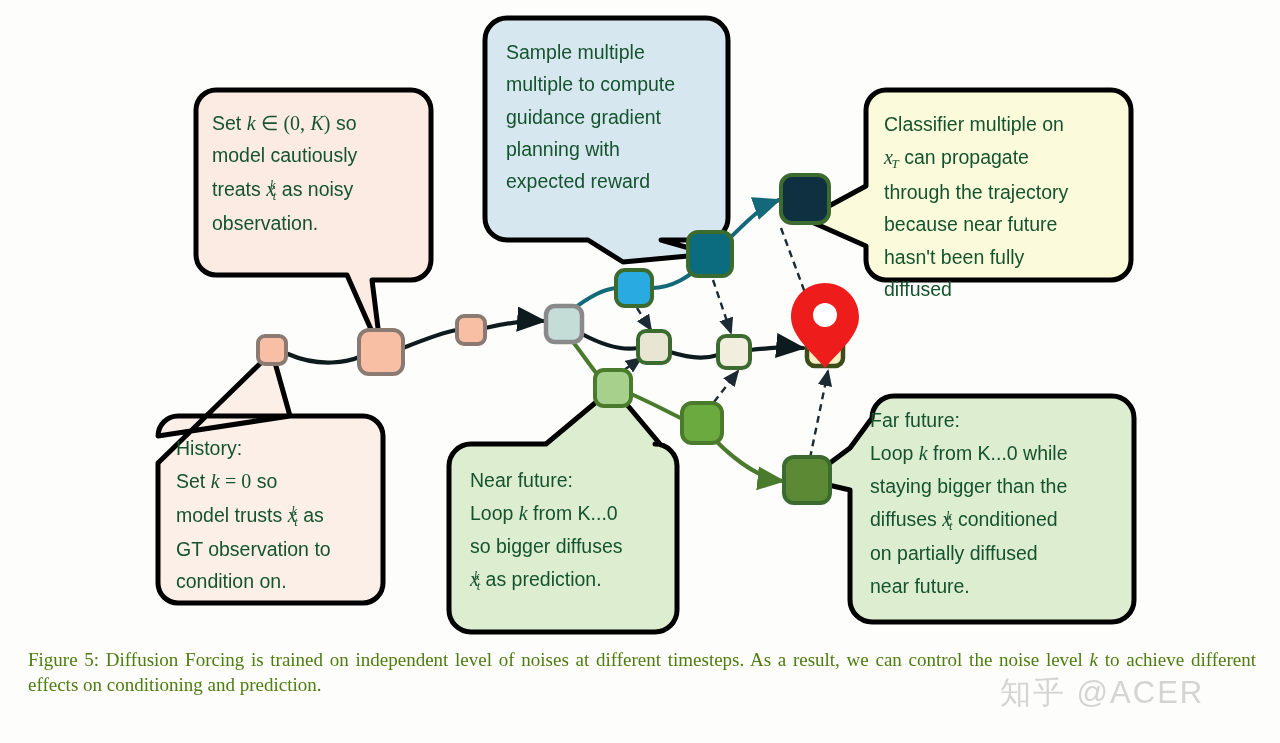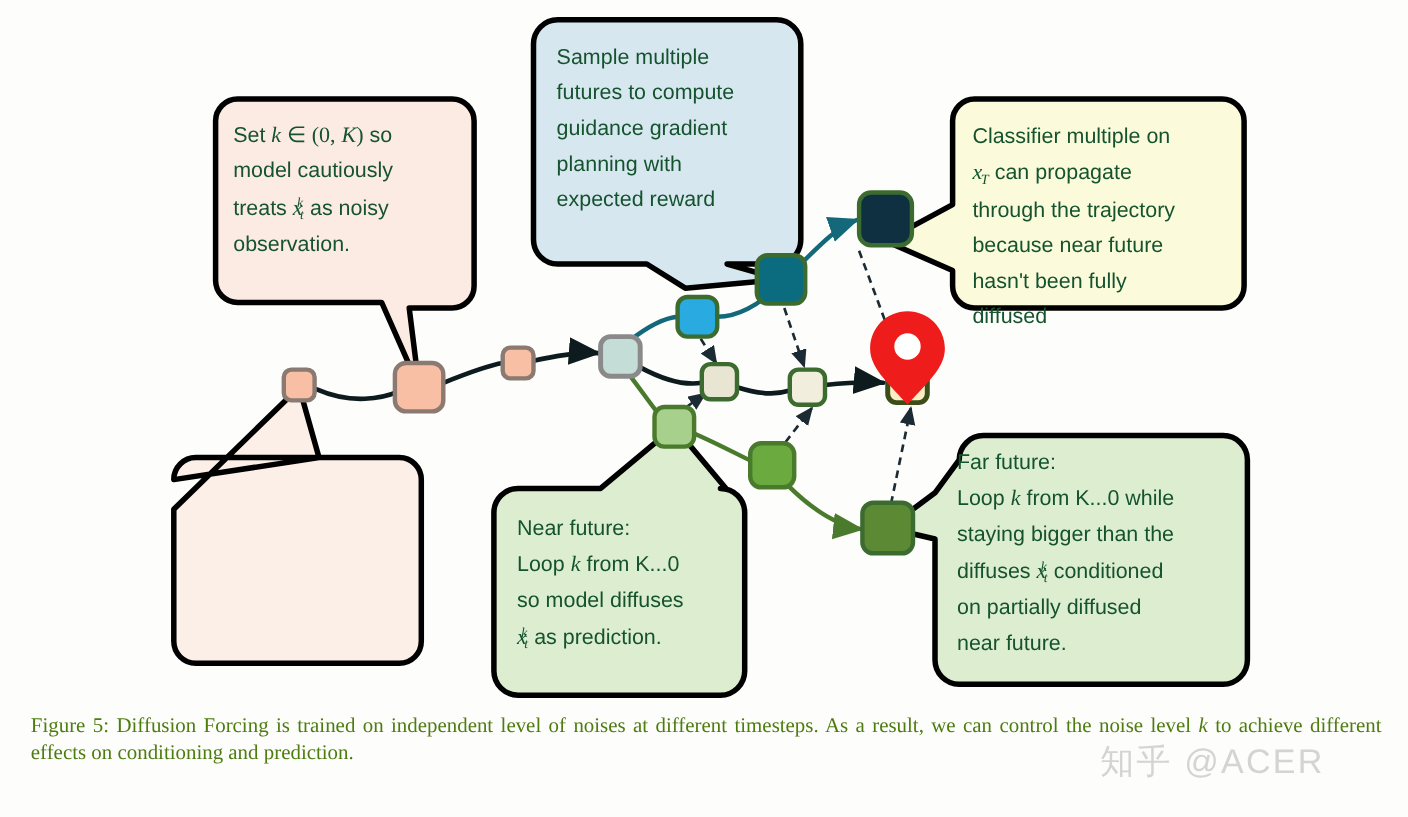--- a/index.html
+++ b/index.html
@@ -269,40 +269,47 @@
 
   <div class="bubble-text" style="left:212px; top:110px; width:210px;">
     <p>Set <span class="mi">k</span> <span class="mr">∈ (0,</span> <span class="mi">K</span><span class="mr">)</span> so</p>
     <p>model cautiously</p>
     <p>treats <span class="mi">x</span><span class="sub">t</span><span class="sup">k</span> as noisy</p>
     <p>observation.</p>
   </div>
 
   <div class="bubble-text" style="left:506px; top:40px; width:215px;">
     <p>Sample multiple</p>
-    <p>futures to compute</p>
+    <p>multiple to compute</p>
     <p>guidance gradient</p>
     <p>planning with</p>
     <p>expected reward</p>
   </div>
 
   <div class="bubble-text" style="left:884px; top:112px; width:240px;">
     <p>Classifier multiple on</p>
     <p><span class="mi">x</span><span class="subT">T</span> can propagate</p>
     <p>through the trajectory</p>
     <p>because near future</p>
     <p>hasn't been fully</p>
     <p>diffused</p>
   </div>
 
+  <div class="bubble-text" style="left:176px; top:436px; width:200px;">
+    <p>History:</p>
+    <p>Set <span class="mi">k</span> <span class="mr">= 0</span> so</p>
+    <p>model trusts <span class="mi">x</span><span class="sub">t</span><span class="sup">k</span> as</p>
+    <p>GT observation to</p>
+    <p>condition on.</p>
+  </div>
 
   <div class="bubble-text" style="left:470px; top:468px; width:195px;">
     <p>Near future:</p>
     <p>Loop <span class="mi">k</span> from K...0</p>
-    <p>so model diffuses</p>
+    <p>so bigger diffuses</p>
     <p><span class="mi">x</span><span class="sub">t</span><span class="sup">k</span> as prediction.</p>
   </div>
 
   <div class="bubble-text" style="left:870px; top:408px; width:252px;">
     <p>Far future:</p>
     <p>Loop <span class="mi">k</span> from K...0 while</p>
     <p>staying bigger than the</p>
     <p>diffuses <span class="mi">x</span><span class="sub">t</span><span class="sup">k</span> conditioned</p>
     <p>on partially diffused</p>
     <p>near future.</p>

